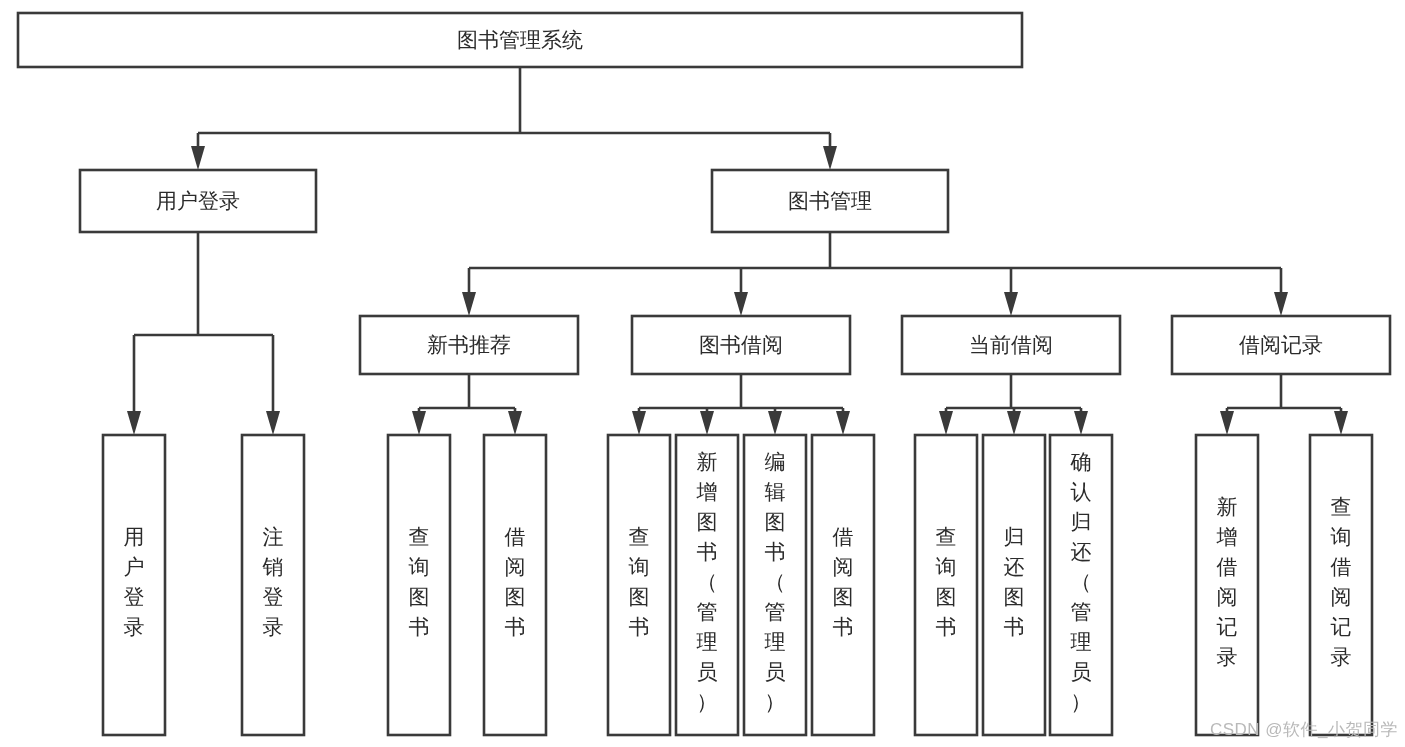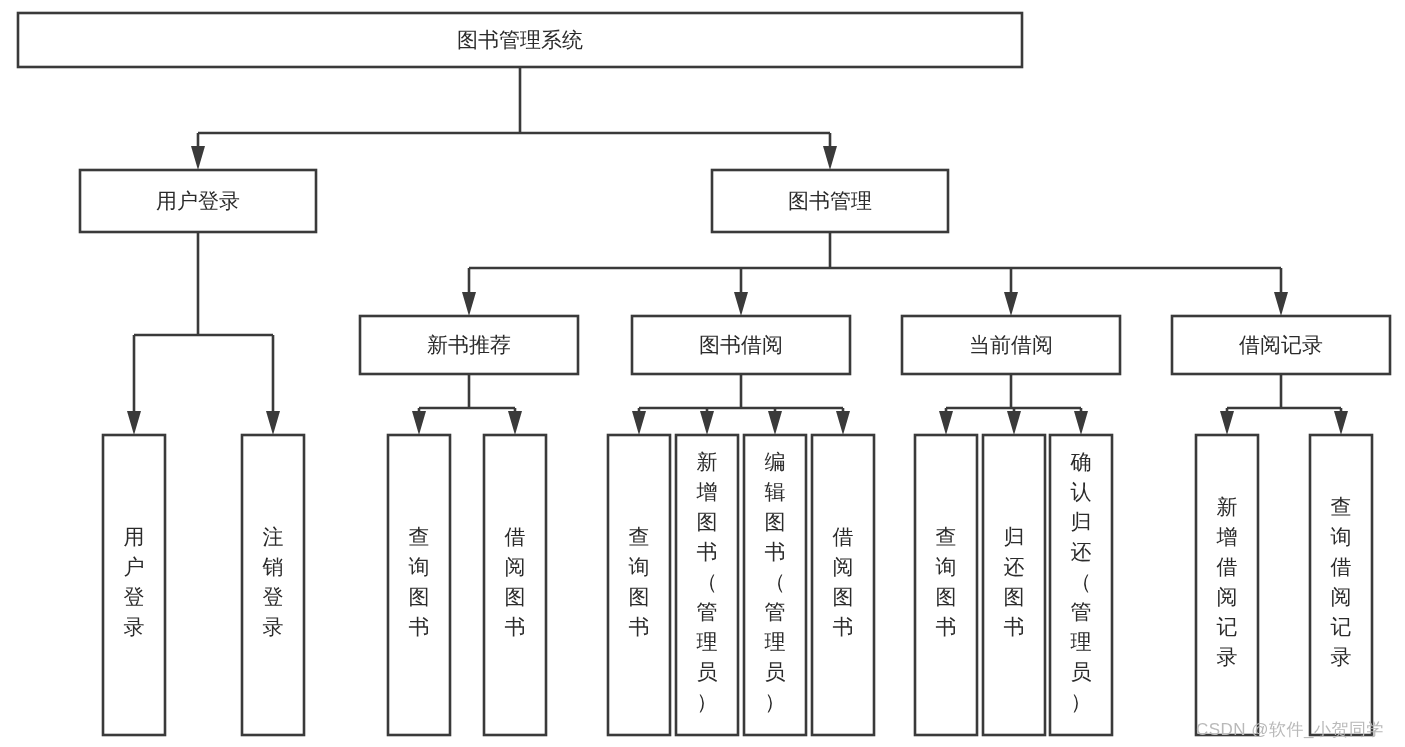--- a/index.html
+++ b/index.html
@@ -49,21 +49,21 @@
     dominant-baseline: middle;
   }
   .node-label-vertical {
     fill: #2b2b2b;
     font-family: "Liberation Sans", "DejaVu Sans", sans-serif;
     font-size: 21px;
     text-anchor: middle;
   }
   .watermark {
     position: absolute;
-    right: 28px;
+    right: 14px;
     bottom: 6px;
     font-family: "Liberation Sans", "DejaVu Sans", sans-serif;
     font-size: 17px;
     color: #b9b9b9;
     letter-spacing: 0.5px;
     white-space: nowrap;
     user-select: none;
   }
 </style>
 </head>

